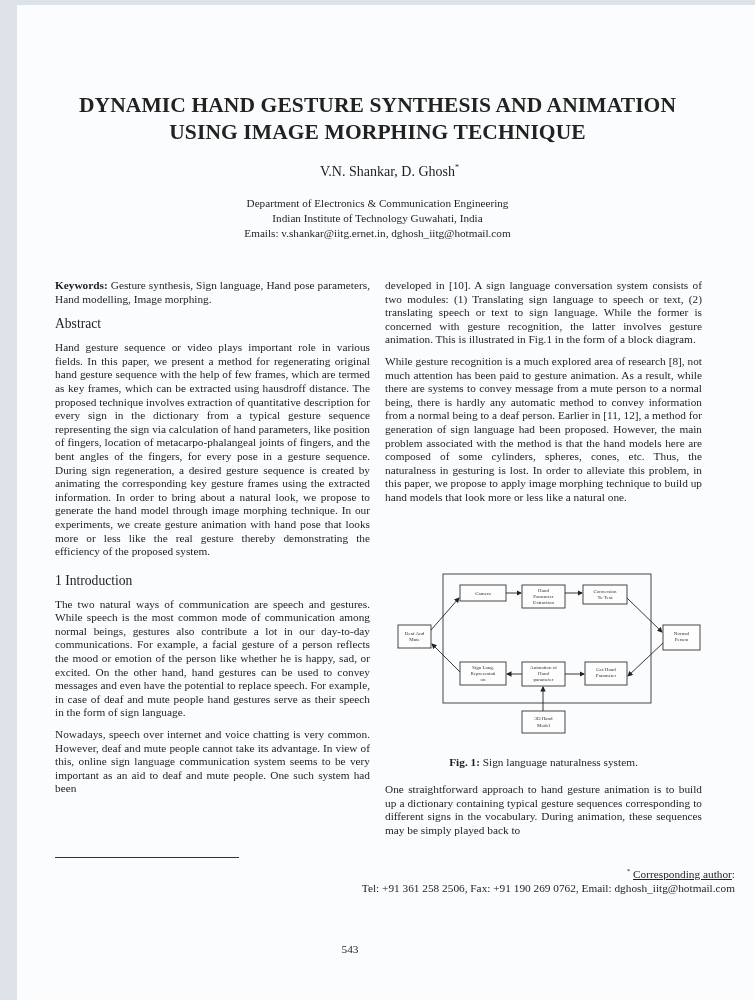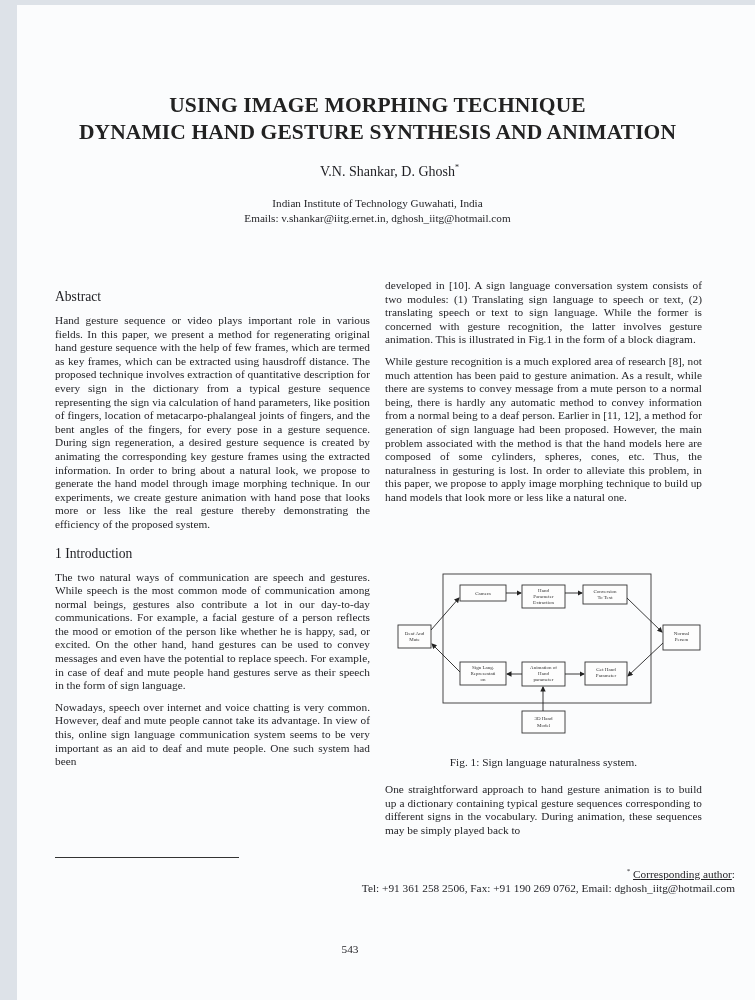--- a/index.html
+++ b/index.html
@@ -36,49 +36,51 @@
   h2.sec {
     font-size: 13.6px; font-weight: normal; margin: 10px 0 9px 0; line-height: 16px;
   }
   .diagram { left: 390px; top: 570px; width: 320px; height: 170px; }
   .diagram svg text {
     font-family: "Liberation Serif", serif; font-size: 5px; fill: #333;
   }
   .caption {
     left: 385px; width: 317px; top: 756px; text-align: center; font-size: 11.3px;
   }
-  .caption b { font-weight: normal; }
+  .caption b { font-weight: bold; }
   .right-col2 { left: 385px; width: 317px; top: 783px; }
   .fn-rule {
     left: 55px; top: 857px; width: 184px; height: 0; border-top: 1px solid #333;
   }
   .footnote { left: 55px; top: 864px; width: 680px; font-size: 11.3px; line-height: 14.5px; }
   .footnote u { text-decoration: underline; }
   .pagenum { left: 0; width: 700px; top: 943px; text-align: center; font-size: 11.3px; }
 </style>
 </head>
 <body>
 
 <div class="page"></div>
 
 <div class="abs title">
+  <div>DYNAMIC HAND GESTURE SYNTHESIS AND ANIMATION</div>
   <div>USING IMAGE MORPHING TECHNIQUE</div>
-  <div>DYNAMIC HAND GESTURE SYNTHESIS AND ANIMATION</div>
 </div>
 
 <div class="abs authors">
   <span>V.N. Shankar, D. Ghosh</span><sup>*</sup>
 </div>
 
 <div class="abs affil">
+  <div>Department of Electronics &amp; Communication Engineering</div>
   <div>Indian Institute of Technology Guwahati, India</div>
   <div>Emails: v.shankar@iitg.ernet.in, dghosh_iitg@hotmail.com</div>
 </div>
 
 <div class="abs col left-col">
+  <p><span class="kw-label">Keywords:</span><span> Gesture synthesis, Sign language, Hand pose parameters, Hand modelling, Image morphing.</span></p>
   <h2 class="sec">Abstract</h2>
   <p>Hand gesture sequence or video plays important role in various fields. In this paper, we present a method for regenerating original hand gesture sequence with the help of few frames, which are termed as key frames, which can be extracted using hausdroff distance. The proposed technique involves extraction of quantitative description for every sign in the dictionary from a typical gesture sequence representing the sign via calculation of hand parameters, like position of fingers, location of metacarpo-phalangeal joints of fingers, and the bent angles of the fingers, for every pose in a gesture sequence. During sign regeneration, a desired gesture sequence is created by animating the corresponding key gesture frames using the extracted information. In order to bring about a natural look, we propose to generate the hand model through image morphing technique. In our experiments, we create gesture animation with hand pose that looks more or less like the real gesture thereby demonstrating the efficiency of the proposed system.</p>
   <h2 class="sec" style="margin-top:14px">1   Introduction</h2>
   <p>The two natural ways of communication are speech and gestures. While speech is the most common mode of communication among normal beings, gestures also contribute a lot in our day-to-day communications. For example, a facial gesture of a person reflects the mood or emotion of the person like whether he is happy, sad, or excited. On the other hand, hand gestures can be used to convey messages and even have the potential to replace speech. For example, in case of deaf and mute people hand gestures serve as their speech in the form of sign language.</p>
   <p>Nowadays, speech over internet and voice chatting is very common. However, deaf and mute people cannot take its advantage. In view of this, online sign language communication system seems to be very important as an aid to deaf and mute people. One such system had been</p>
 </div>
 
 <div class="abs col right-col">
   <p>developed in [10]. A sign language conversation system consists of two modules: (1) Translating sign language to speech or text, (2) translating speech or text to sign language. While the former is concerned with gesture recognition, the latter involves gesture animation. This is illustrated in Fig.1 in the form of a block diagram.</p>
   <p>While gesture recognition is a much explored area of research [8], not much attention has been paid to gesture animation. As a result, while there are systems to convey message from a mute person to a normal being, there is hardly any automatic method to convey information from a normal being to a deaf person. Earlier in [11, 12], a method for generation of sign language had been proposed. However, the main problem associated with the method is that the hand models here are composed of some cylinders, spheres, cones, etc. Thus, the naturalness in gesturing is lost. In order to alleviate this problem, in this paper, we propose to apply image morphing technique to build up hand models that look more or less like a natural one.</p>

